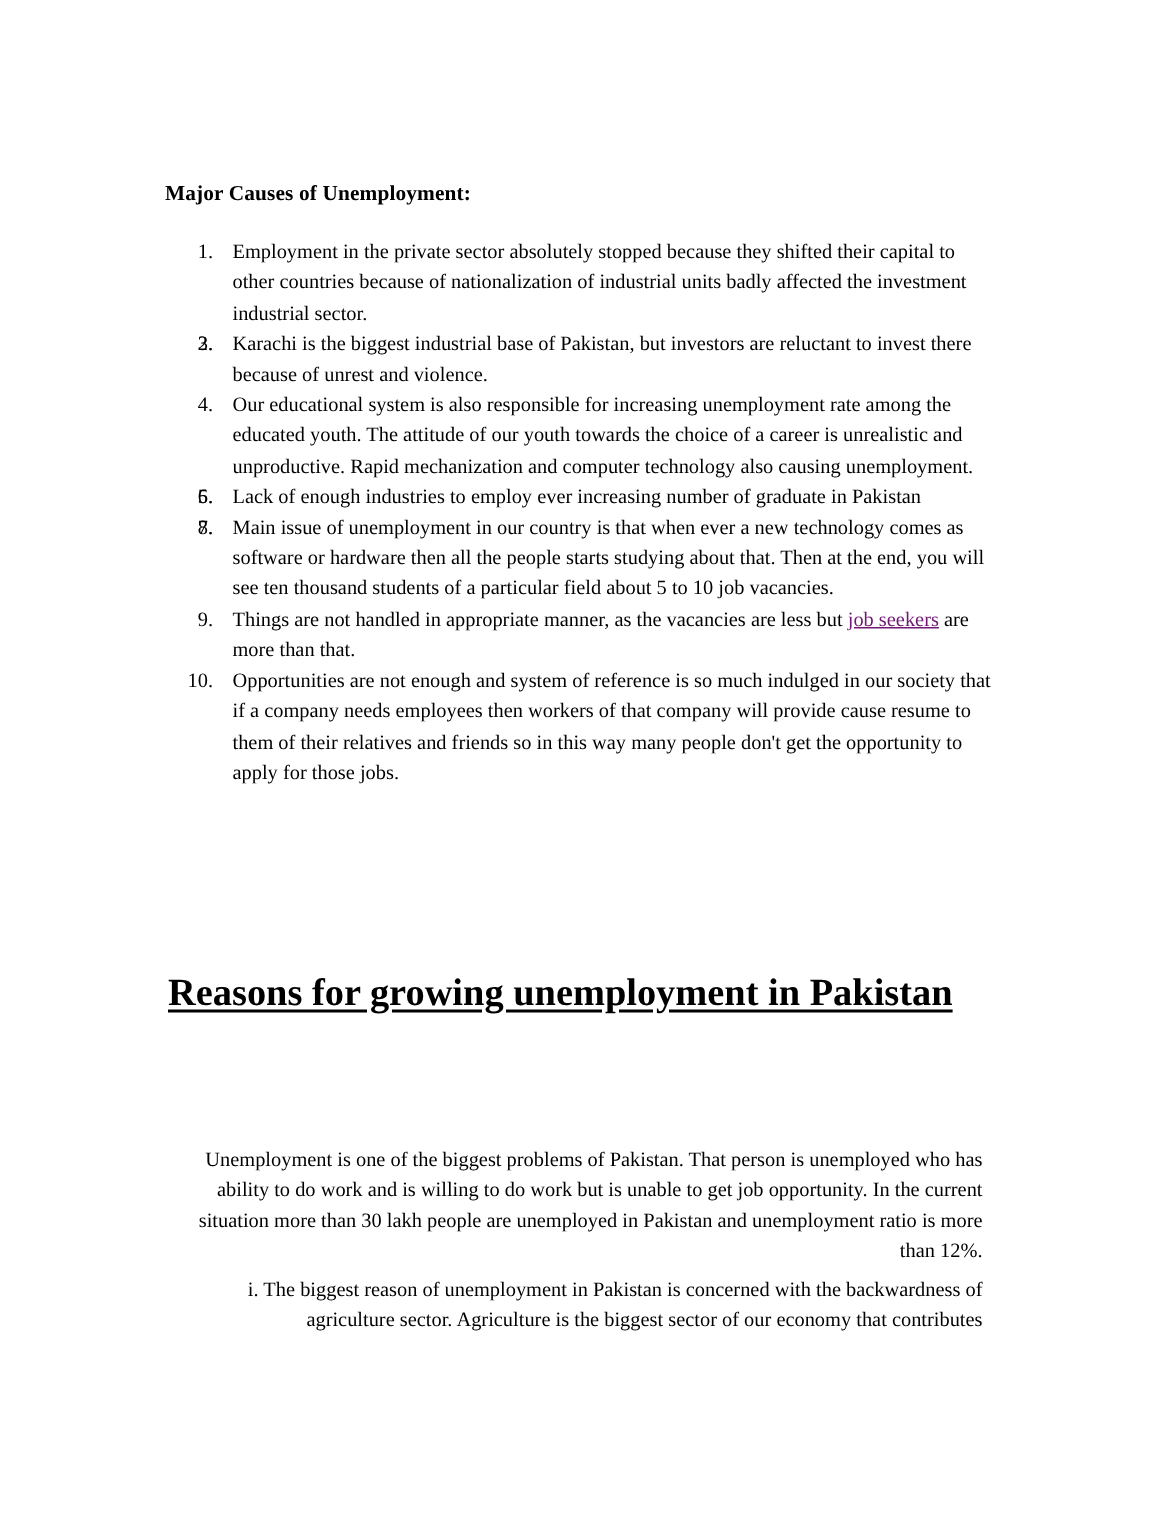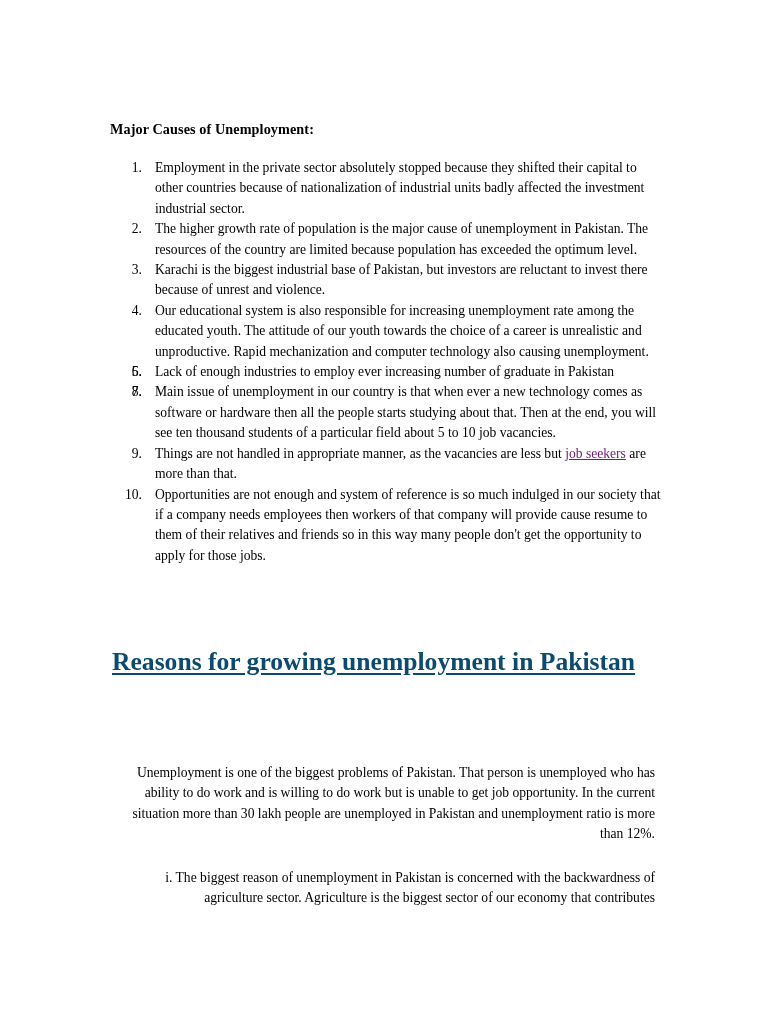--- a/index.html
+++ b/index.html
@@ -74,54 +74,53 @@
 
   
   .blue-heading {
     position: absolute;
     left: 112px;
     top: 645px;
     width: 525px;
     font-size: 25.6px;
     font-weight: bold;
     line-height: 33px;
-    color: #0c4a6e;
+    color: #000000;
     text-decoration: underline;
     text-underline-offset: 3px;
     text-indent: 0;
     padding-left: 0;
   }
 
   
   .body-para {
     position: absolute;
     left: 110px;
     width: 545px;
     font-size: 13.6px;
     line-height: 20.4px;
     text-align: right;
   }
   .para-intro { top: 763px; }
-  .para-point { top: 850px; margin-top: 18px; }
+  .para-point { top: 850px; }
 </style>
 </head>
 <body>
 
 <div class="page">
 
   <div class="doc-title">Major Causes of Unemployment:</div>
 
   <ol class="causes-list">
     <li>
       <span class="num">1.</span>
       <span>Employment in the private sector absolutely stopped because they shifted their capital to other countries because of nationalization of industrial units badly affected the investment industrial sector.</span>
     </li>
     <li>
       <span class="num">2.</span>
-      <span>The higher growth rate of population is the major cause of unemployment in Pakistan. The resources of the country are limited because population has exceeded the optimum level.</span>
     </li>
     <li>
       <span class="num">3.</span>
       <span>Karachi is the biggest industrial base of Pakistan, but investors are reluctant to invest there because of unrest and violence.</span>
     </li>
     <li>
       <span class="num">4.</span>
       <span>Our educational system is also responsible for increasing unemployment rate among the educated youth. The attitude of our youth towards the choice of a career is unrealistic and unproductive. Rapid mechanization and computer technology also causing unemployment.</span>
     </li>
     <li>

